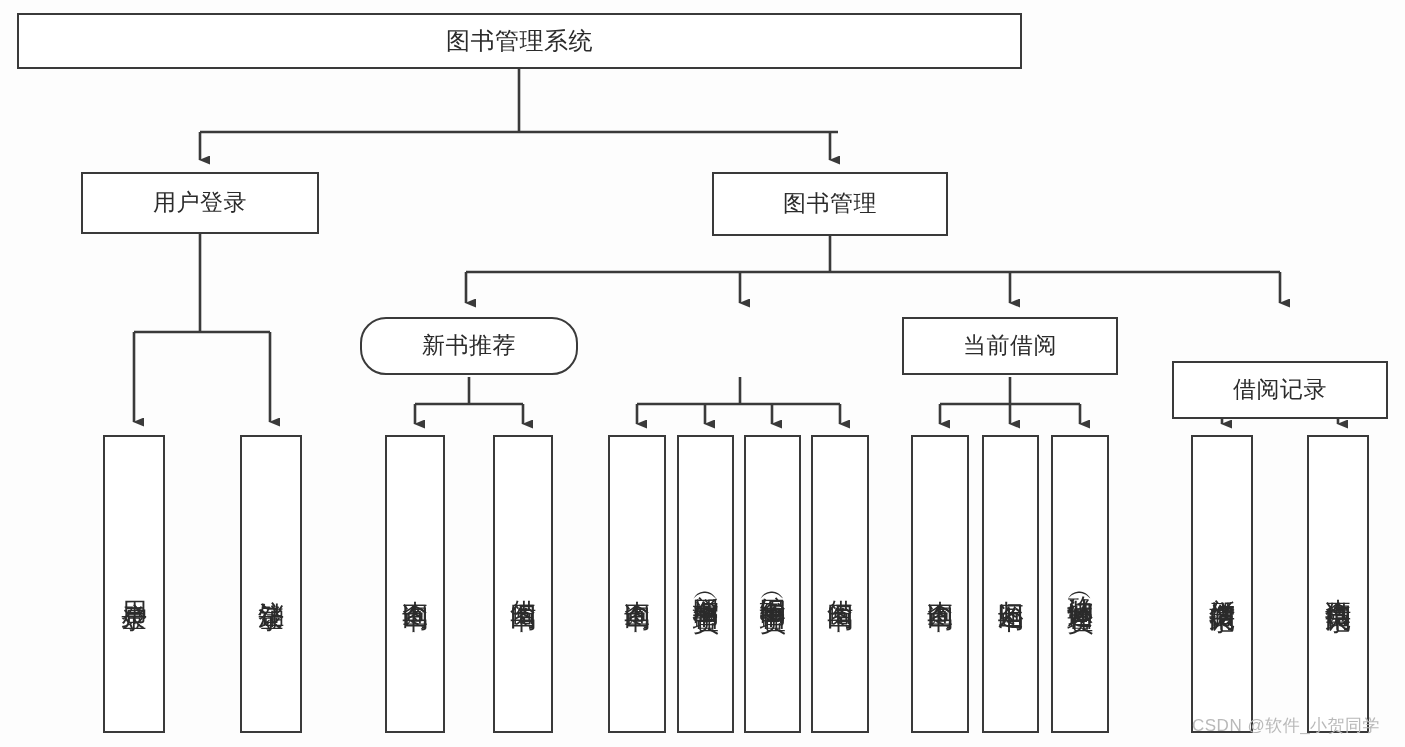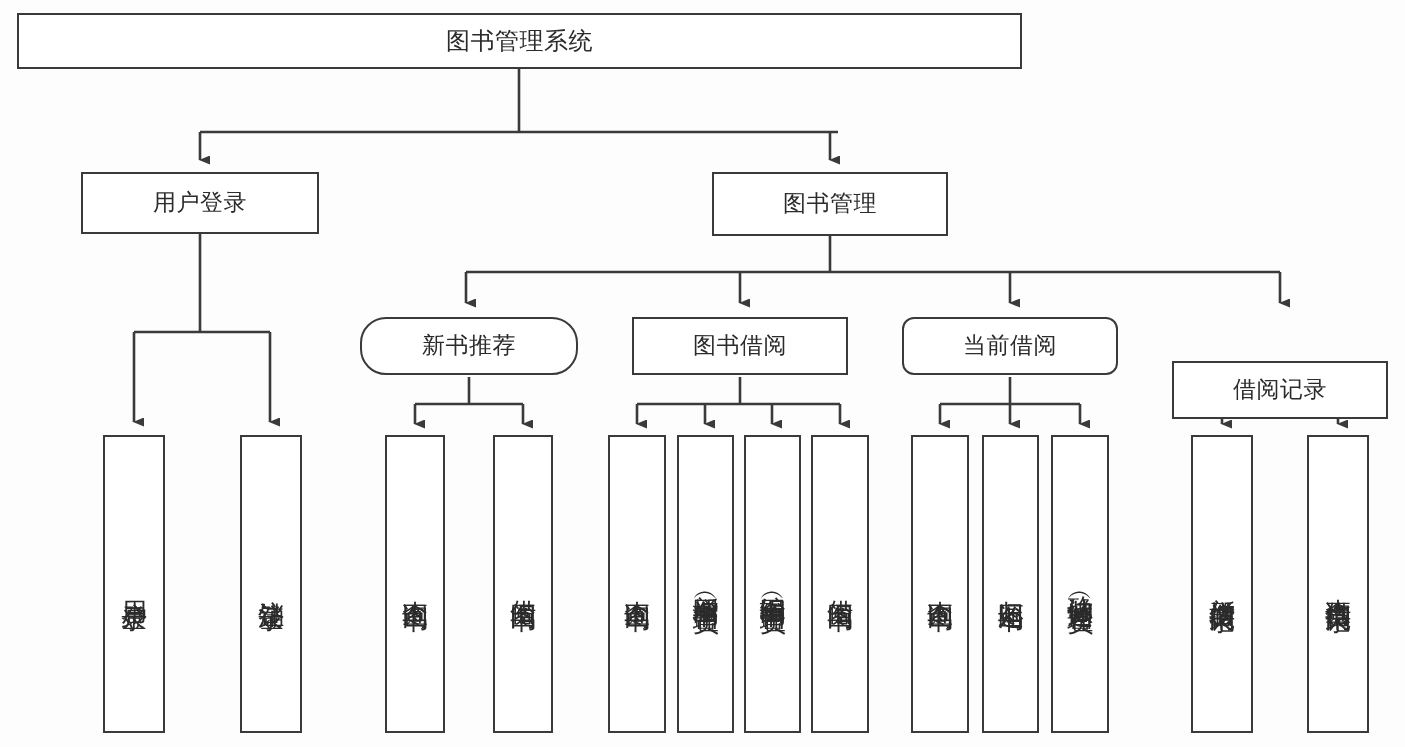--- a/index.html
+++ b/index.html
@@ -132,25 +132,22 @@
   </div>
 
   <div class="node horiz" style="left:712px; top:172px; width:236px; height:64px;">
     <span class="label">图书管理</span>
   </div>
 
   <div class="node horiz" style="left:360px; top:317px; width:218px; height:58px;border-radius:26px;">
     <span class="label">新书推荐</span>
   </div>
 
-  <div class="node horiz" style="left:632px; top:317px; width:216px; height:58px;">
-    <span class="label">图书借阅</span>
-  </div>
 
-  <div class="node horiz" style="left:902px; top:317px; width:216px; height:58px;border-radius:12px;">
+  <div class="node horiz" style="left:902px; top:317px; width:216px; height:58px;">
     <span class="label">当前借阅</span>
   </div>
 
   <div class="node horiz" style="left:1172px; top:317px; width:216px; height:58px;margin-top:44px;">
     <span class="label">借阅记录</span>
   </div>
 
   <div class="node vert" style="left:103px; top:435px; width:62px; height:298px;">
     <span class="label">用户登录</span>
   </div>
@@ -188,14 +185,15 @@
     <span class="label">确认归还（管理员）</span>
   </div>
 
   <div class="node vert" style="left:1191px; top:435px; width:62px; height:298px;">
     <span class="label">新增借阅记录</span>
   </div>
   <div class="node vert" style="left:1307px; top:435px; width:62px; height:298px;">
     <span class="label">查询借阅记录</span>
   </div>
 
+  <div class="watermark" style="left:1192px; top:714px;">CSDN @软件_小贺同学</div>
 
 </div>
 
 </body></html>

